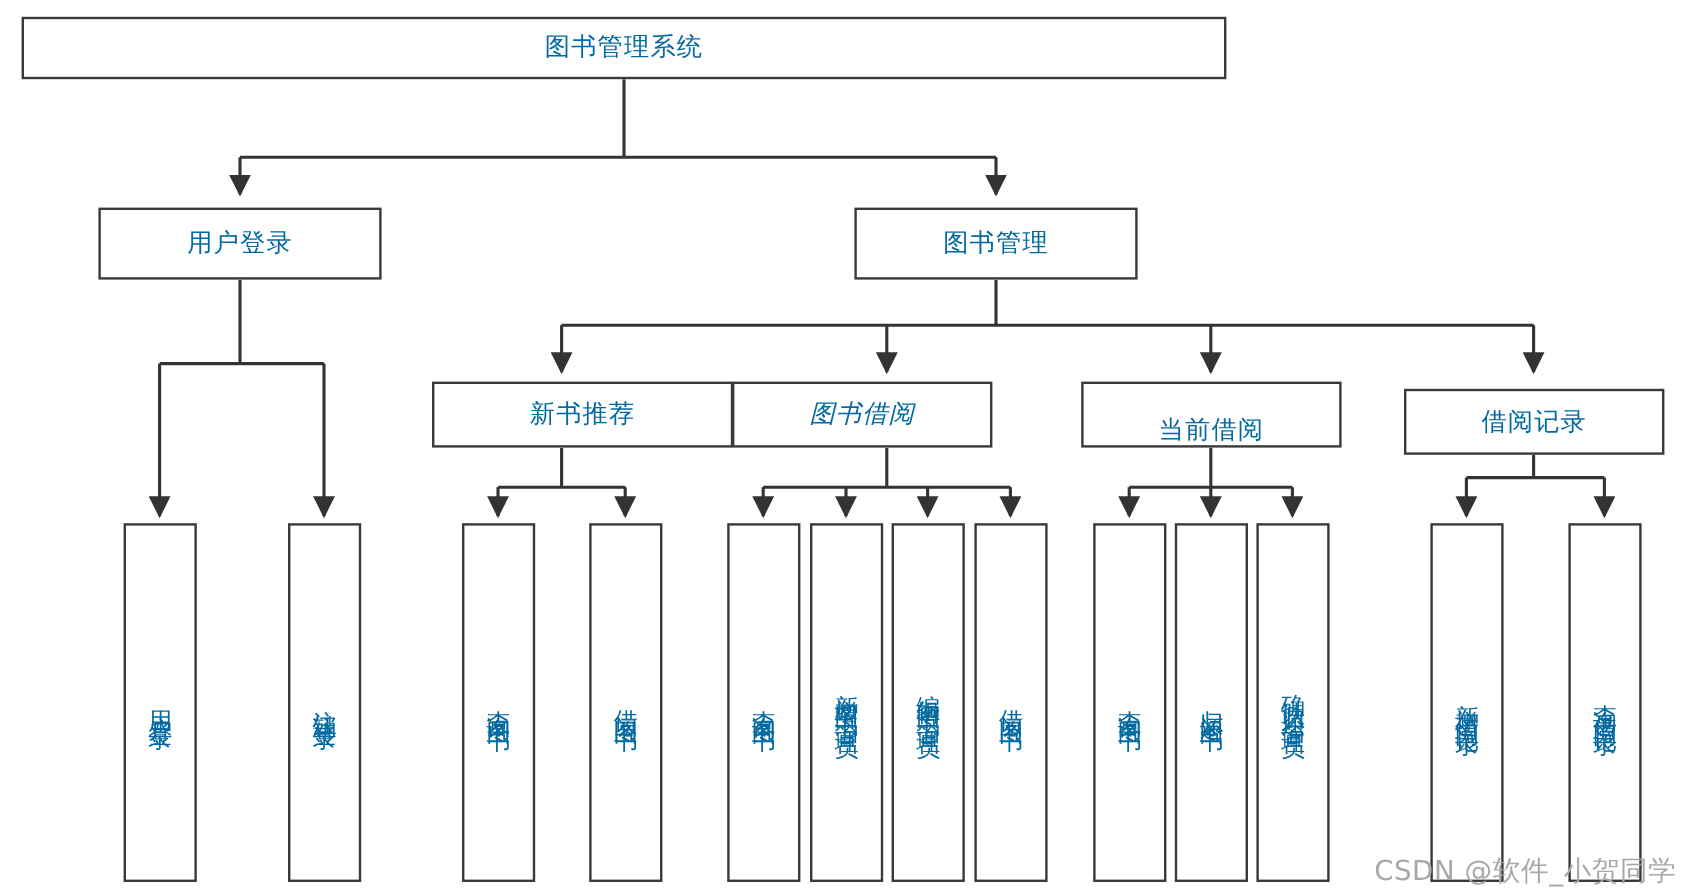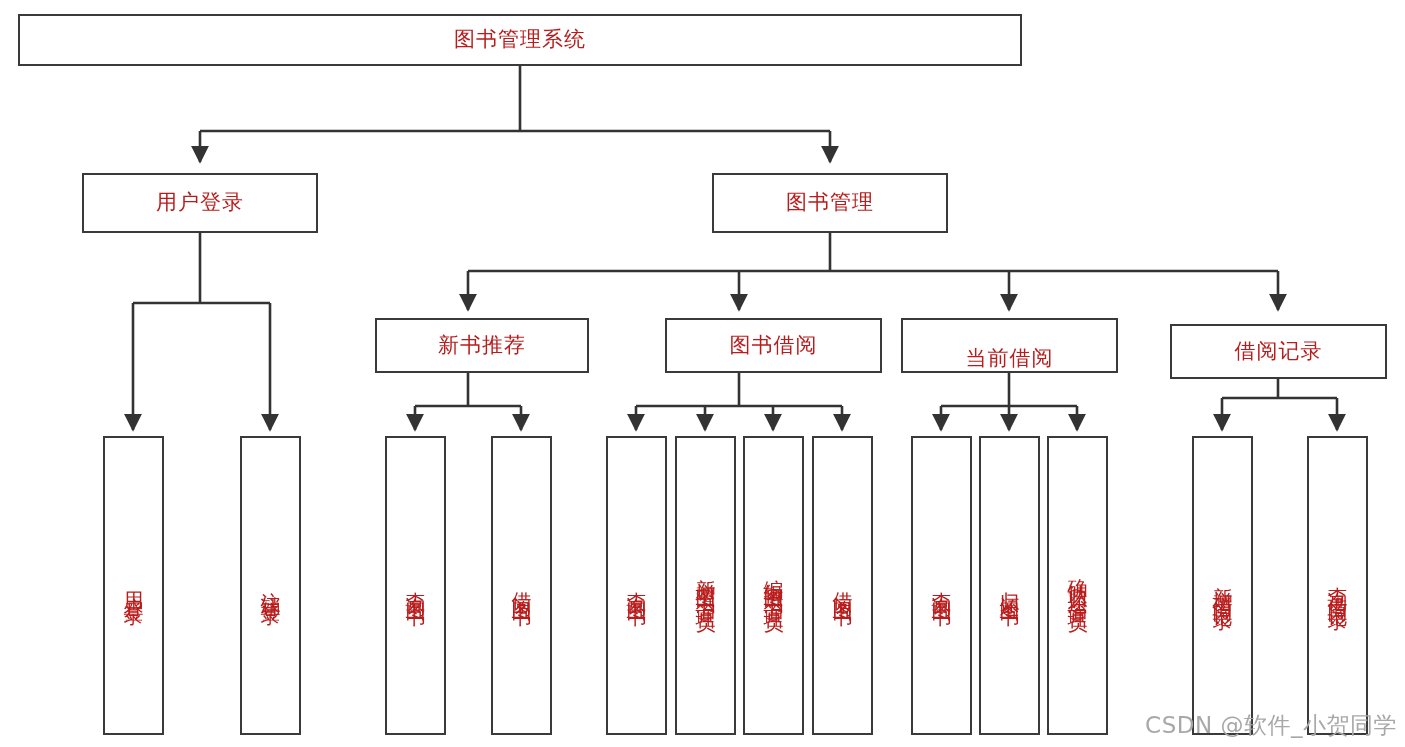--- a/index.html
+++ b/index.html
@@ -25,21 +25,21 @@
     height: 747px;
   }
   .node {
     position: absolute;
     box-sizing: border-box;
     background: #ffffff;
     border: 2px solid #3a3a3a;
     display: flex;
     align-items: center;
     justify-content: center;
-    color: #b91c1c;
+    color: #0369a1;
   }
   .node.horiz {
     font-size: 21px;
     letter-spacing: 1px;
     line-height: 1.2;
   }
   .node.vert {
     writing-mode: vertical-rl;
     text-orientation: upright;
     font-size: 20px;
@@ -126,24 +126,24 @@
     <span>图书管理系统</span>
   </div>
 
   <div class="node horiz" style="left:82px; top:173px; width:236px; height:60px;">
     <span>用户登录</span>
   </div>
   <div class="node horiz" style="left:712px; top:173px; width:236px; height:60px;">
     <span>图书管理</span>
   </div>
 
-  <div class="node horiz" style="left:360px; top:318px; width:214px; height:55px;margin-left:15px;">
+  <div class="node horiz" style="left:360px; top:318px; width:251px; height:55px;">
     <span>新书推荐</span>
   </div>
-  <div class="node horiz" style="left:665px; top:318px; width:217px; height:55px;">
+  <div class="node horiz" style="left:610px; top:318px; width:217px; height:55px;font-style:italic;">
     <span>图书借阅</span>
   </div>
   <div class="node horiz" style="left:901px; top:318px; width:217px; height:55px;align-items:flex-end;">
     <span>当前借阅</span>
   </div>
   <div class="node horiz" style="left:1170px; top:324px; width:217px; height:55px;">
     <span>借阅记录</span>
   </div>
 
   <div class="node vert" style="left:103px; top:436px; width:61px; height:299px;">

